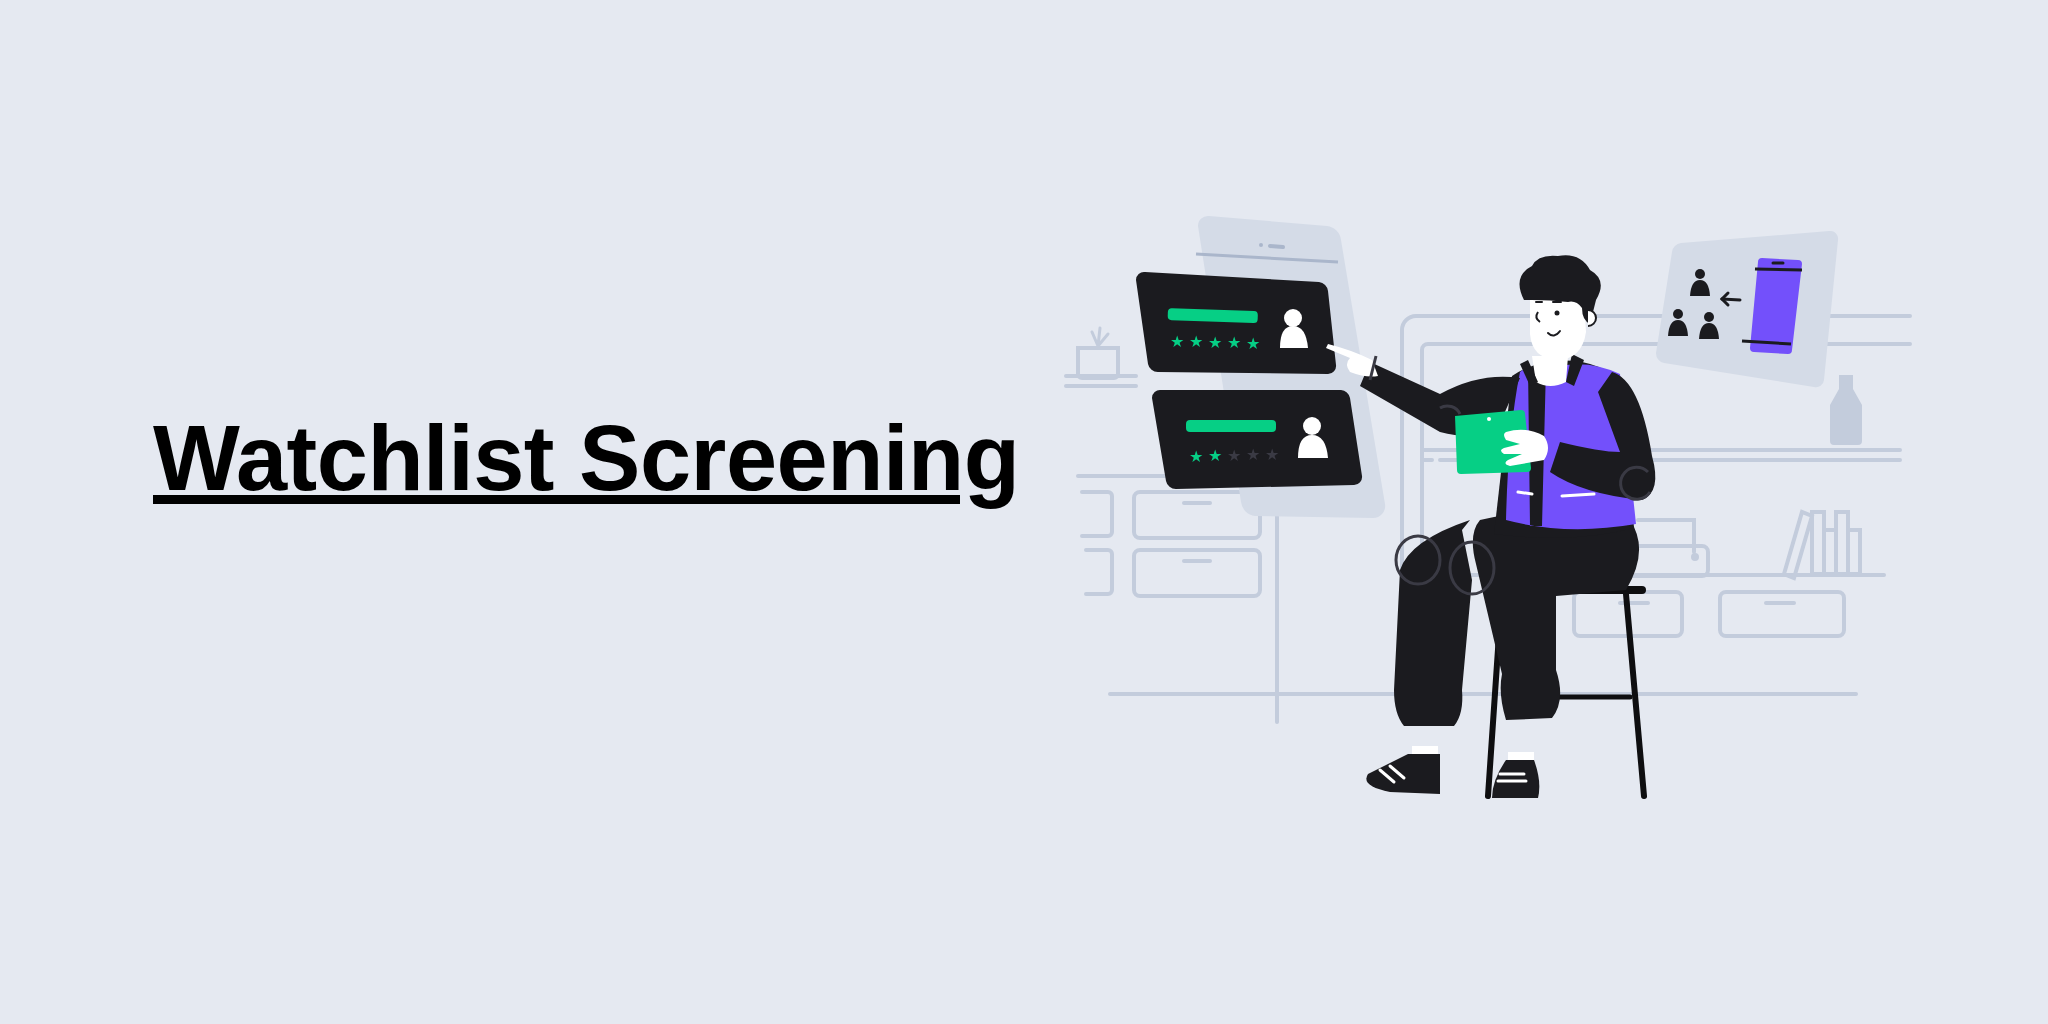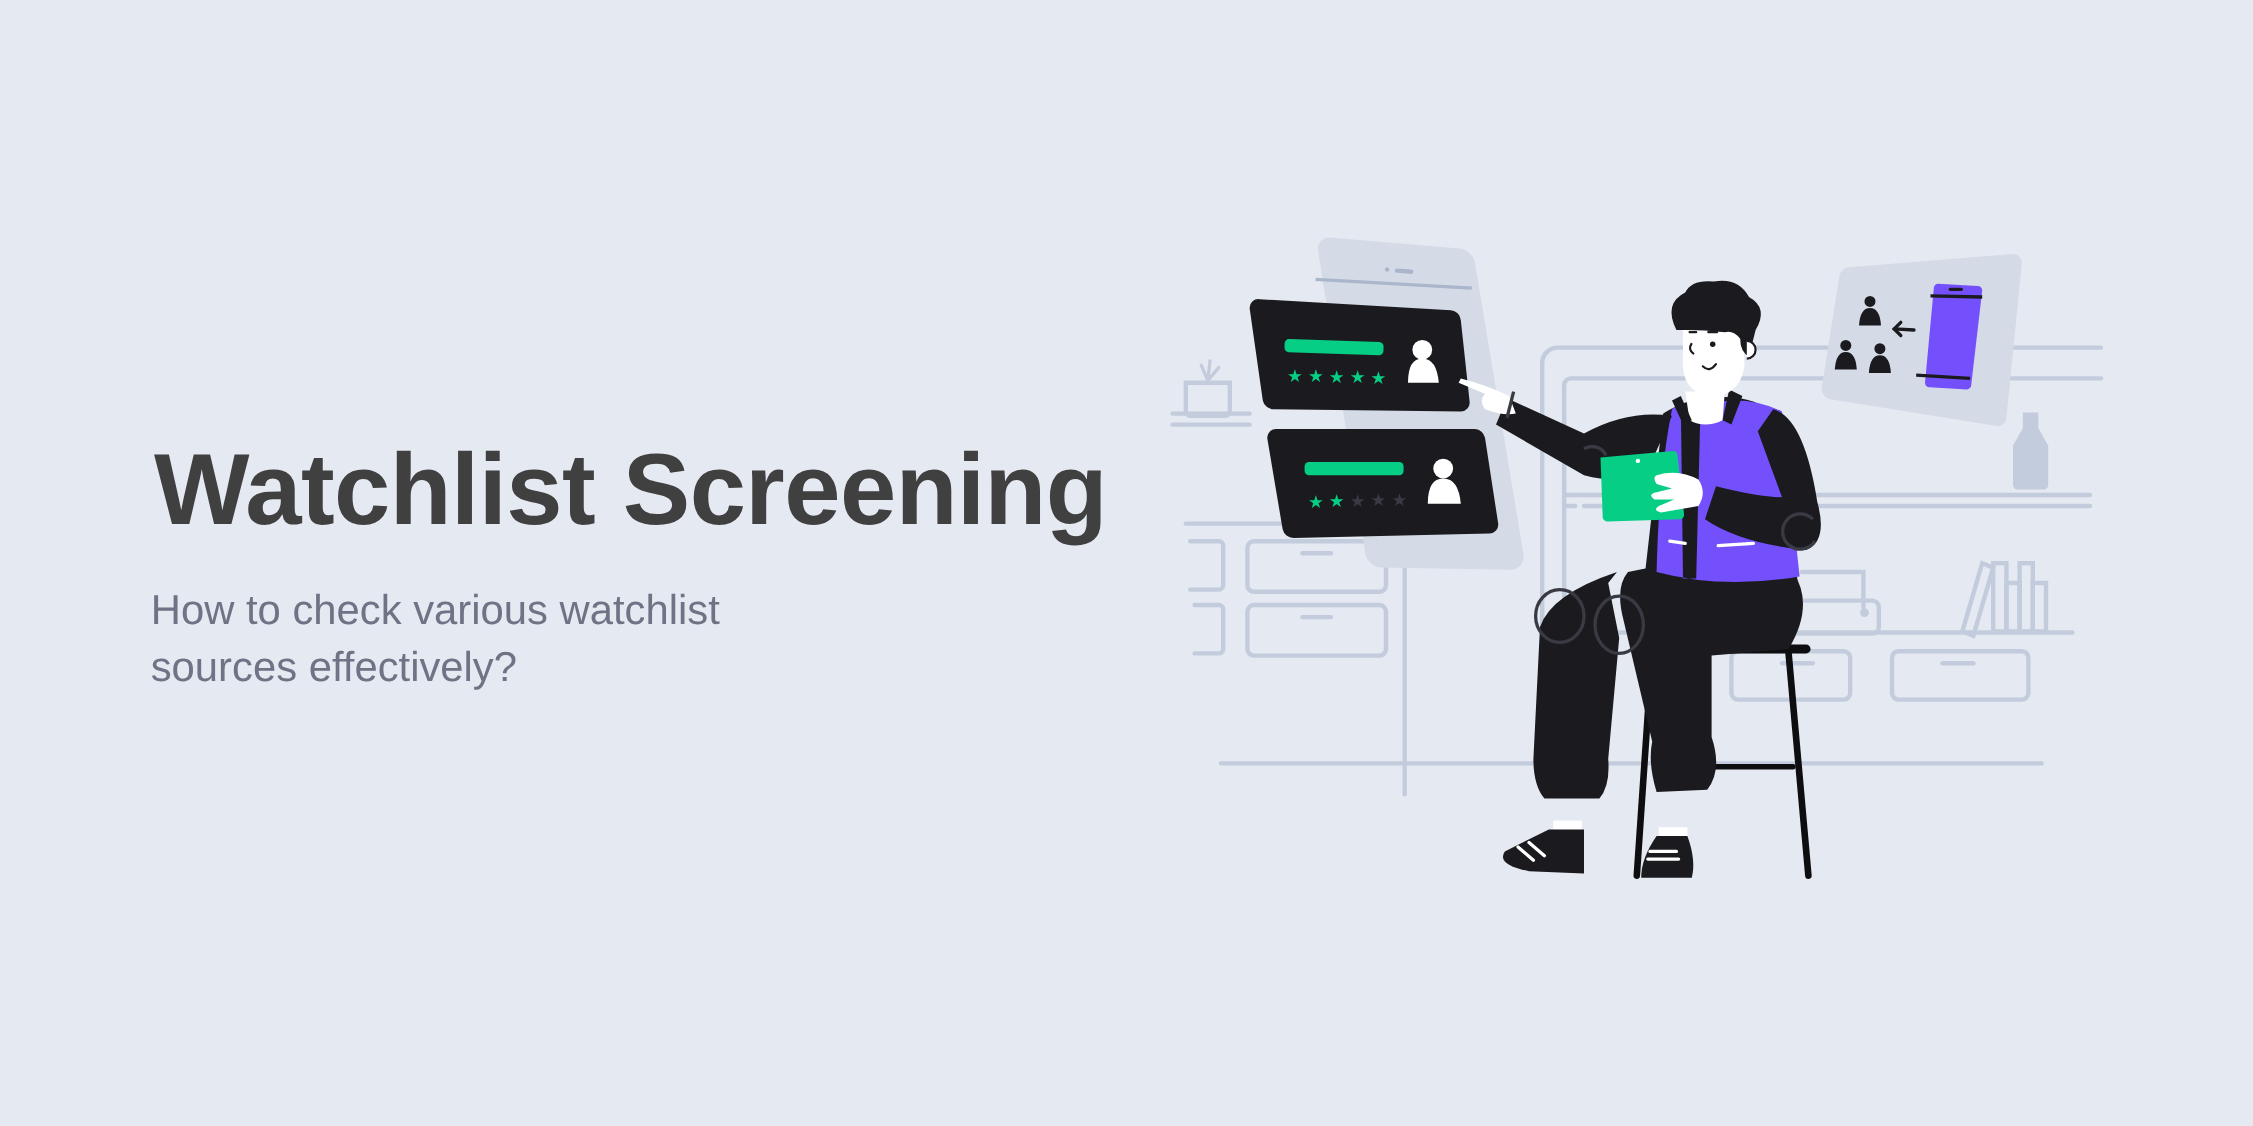--- a/index.html
+++ b/index.html
@@ -6,40 +6,39 @@
   body {
     width: 2048px; height: 1024px; overflow: hidden;
     background: #e5e9f1;
     position: relative;
     font-family: "Liberation Sans", "DejaVu Sans", sans-serif;
   }
   .hero-text {
     position: absolute; left: 137px; top: 396px; width: 900px;
   }
   .title {
-    margin: 3px;
+    margin: 16px;
     font-size: 92px; font-weight: 700; letter-spacing: -0.5px;
-    color: #404040; line-height: 1.0;
+    color: #000000; line-height: 1.0; text-decoration: underline;
   }
   .subtitle {
     margin: 38px 0 0 0;
     font-size: 38px; font-weight: 400; color: #6e7385;
     line-height: 1.38; width: 640px;
   }
   .illustration {
     position: absolute; left: 1050px; top: 210px; width: 920px; height: 600px;
   }
   .illustration svg { width: 100%; height: 100%; display: block; }
 </style>
 </head>
 <body>
 
 <div class="hero-text">
   <h1 class="title">Watchlist Screening</h1>
-  <p class="subtitle">How to check various watchlist sources effectively?</p>
 </div>
 
 <div class="illustration">
   <svg viewBox="1050 210 920 600" xmlns="http://www.w3.org/2000/svg">
 
     <g fill="none" stroke="#c3ccdc" stroke-width="4" stroke-linecap="round">
 
       <line x1="1066" y1="376" x2="1136" y2="376"></line>
       <line x1="1066" y1="386" x2="1136" y2="386"></line>
       <path d="M1078 348 h40 v26 a4 4 0 0 1 -4 4 h-32 a4 4 0 0 1 -4 -4 z"></path>

